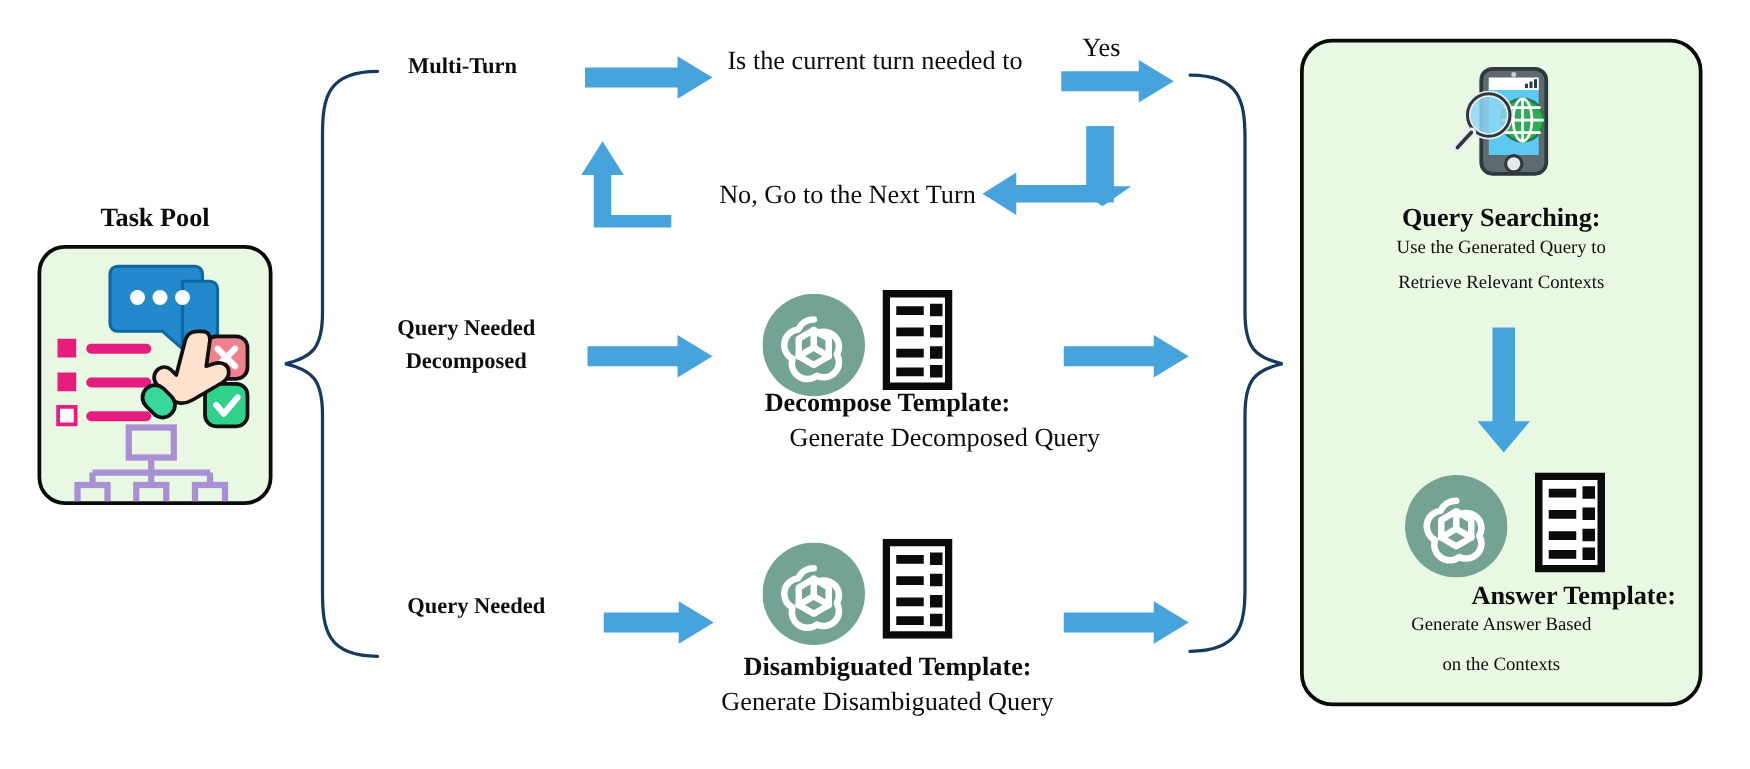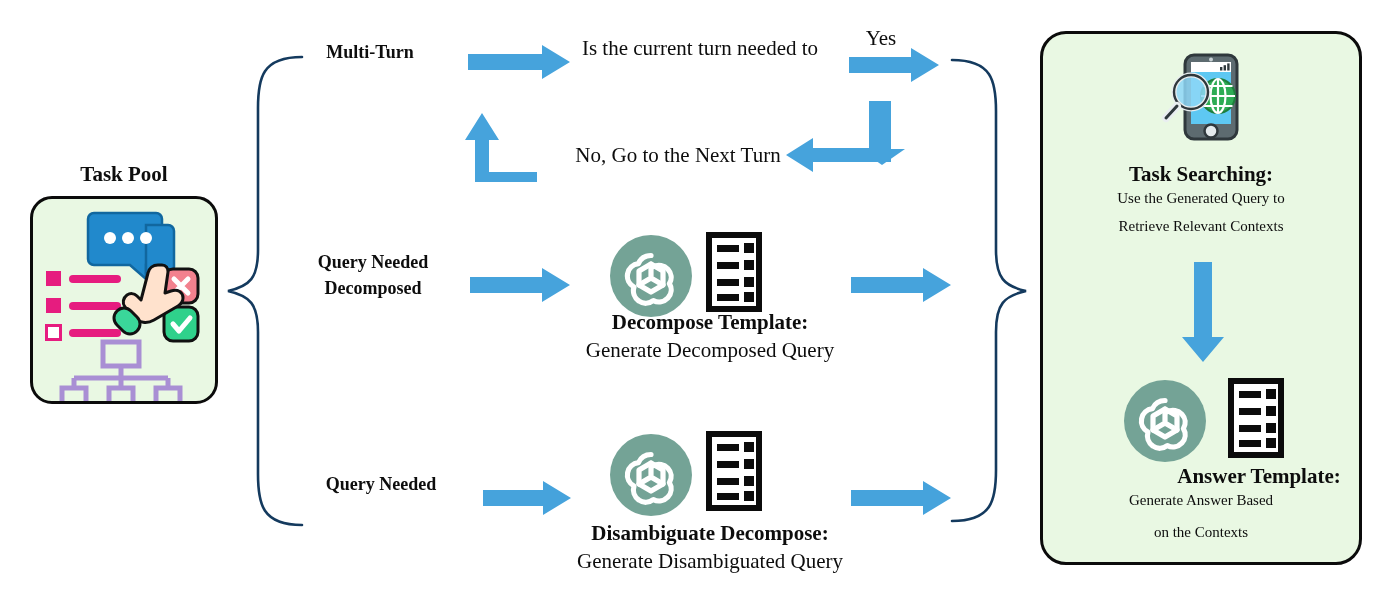--- a/index.html
+++ b/index.html
@@ -155,21 +155,21 @@
       <rect x="11" y="30" width="22" height="7"></rect>
         <rect x="38" y="28" width="10" height="10"></rect>
       <rect x="11" y="47" width="22" height="7"></rect>
         <rect x="38" y="45" width="10" height="10"></rect>
       <rect x="11" y="62" width="22" height="7"></rect>
         <rect x="38" y="60" width="10" height="10"></rect>
     </g>
   </svg>
 
   <div class="lbl t-tmplhead" style="left:560px; top:310px; width:300px;">Decompose Template:</div>
-  <div class="lbl t-tmplsub" style="left:540px; top:338px; width:340px;">Generate Decomposed Query</div>
+  <div class="lbl t-tmplsub" style="left:540px; top:338px; width:340px;text-align:right;">Generate Decomposed Query</div>
 
   <svg class="icon-svg" style="left:610px; top:434px;" width="82" height="82" viewBox="0 0 82 82">
     <circle cx="41" cy="41" r="41" fill="#74a396"></circle>
     <g fill="none" stroke="#ffffff" stroke-width="5.2" stroke-linecap="round" stroke-linejoin="round">
       <path d="M41 20.5 c-5.6 0 -10.4 3.3 -12.6 8.2 -5.4 0.6 -9.8 4.7 -10.8 10 -1 5.4 1.6 10.8 6.4 13.3
                -1.6 5.2 0.3 10.9 4.8 14 4.4 3.2 10.4 3 14.6 -0.4 4.9 2.4 10.8 1.3 14.5 -2.6
                3.7 -3.9 4.3 -9.8 1.5 -14.4 2.8 -4.6 2.2 -10.5 -1.5 -14.4 -3.7 -3.9 -9.6 -5 -14.5 -2.6
                -0.6 -0.5 -1.3 -0.9 -2 -1.2"></path>
       <path d="M41 29 l12 7 v14 l-12 7 -12 -7 v-14 z"></path>
       <path d="M41 29 v14 l12 7 M41 43 l-12 7"></path>
@@ -183,21 +183,21 @@
         <rect x="38" y="11" width="10" height="10"></rect>
       <rect x="11" y="30" width="22" height="7"></rect>
         <rect x="38" y="28" width="10" height="10"></rect>
       <rect x="11" y="47" width="22" height="7"></rect>
         <rect x="38" y="45" width="10" height="10"></rect>
       <rect x="11" y="62" width="22" height="7"></rect>
         <rect x="38" y="60" width="10" height="10"></rect>
     </g>
   </svg>
 
-  <div class="lbl t-tmplhead" style="left:545px; top:521px; width:330px;">Disambiguate Decompose:</div>
+  <div class="lbl t-tmplhead" style="left:545px; top:521px; width:330px;">Disambiguated Template:</div>
   <div class="lbl t-tmplsub" style="left:525px; top:549px; width:370px;">Generate Disambiguated Query</div>
 
   <div id="pipeline-panel" class="abs"></div>
 
   <svg class="icon-svg" style="left:1162px; top:52px;" width="80" height="90" viewBox="0 0 80 90">
     <rect x="23" y="3" width="52" height="84" rx="9" fill="#5d6b70" stroke="#2f383c" stroke-width="3"></rect>
     <rect x="29" y="16" width="40" height="56" fill="#5ec8f2"></rect>
     <rect x="29" y="10" width="40" height="10" fill="#ffffff"></rect>
     <circle cx="49" cy="7.5" r="2" fill="#c9d2d6"></circle>
     <g fill="#2f383c">
@@ -216,21 +216,21 @@
     </g>
     <g>
       <circle cx="29" cy="40" r="17" fill="#8ed7f7" fill-opacity="0.85" stroke="#e9eef0" stroke-width="5"></circle>
       <circle cx="29" cy="40" r="17" fill="none" stroke="#2f383c" stroke-width="2.4"></circle>
       <circle cx="29" cy="40" r="22" fill="none" stroke="#2f383c" stroke-width="0"></circle>
       <line x1="15" y1="54" x2="4" y2="66" stroke="#e9eef0" stroke-width="8" stroke-linecap="round"></line>
       <line x1="15" y1="54" x2="4" y2="66" stroke="#2f383c" stroke-width="3" stroke-linecap="round"></line>
     </g>
   </svg>
 
-  <div class="lbl t-panelhead" style="left:1050px; top:162px; width:302px;">Task Searching:</div>
+  <div class="lbl t-panelhead" style="left:1050px; top:162px; width:302px;">Query Searching:</div>
   <div class="lbl t-panelsub" style="left:1048px; top:190px; width:306px;">Use the Generated Query to</div>
   <div class="lbl t-panelsub" style="left:1048px; top:218px; width:306px;">Retrieve Relevant Contexts</div>
 
   <svg class="icon-svg" style="left:1124px; top:380px;" width="82" height="82" viewBox="0 0 82 82">
     <circle cx="41" cy="41" r="41" fill="#74a396"></circle>
     <g fill="none" stroke="#ffffff" stroke-width="5.2" stroke-linecap="round" stroke-linejoin="round">
       <path d="M41 20.5 c-5.6 0 -10.4 3.3 -12.6 8.2 -5.4 0.6 -9.8 4.7 -10.8 10 -1 5.4 1.6 10.8 6.4 13.3
                -1.6 5.2 0.3 10.9 4.8 14 4.4 3.2 10.4 3 14.6 -0.4 4.9 2.4 10.8 1.3 14.5 -2.6
                3.7 -3.9 4.3 -9.8 1.5 -14.4 2.8 -4.6 2.2 -10.5 -1.5 -14.4 -3.7 -3.9 -9.6 -5 -14.5 -2.6
                -0.6 -0.5 -1.3 -0.9 -2 -1.2"></path>

